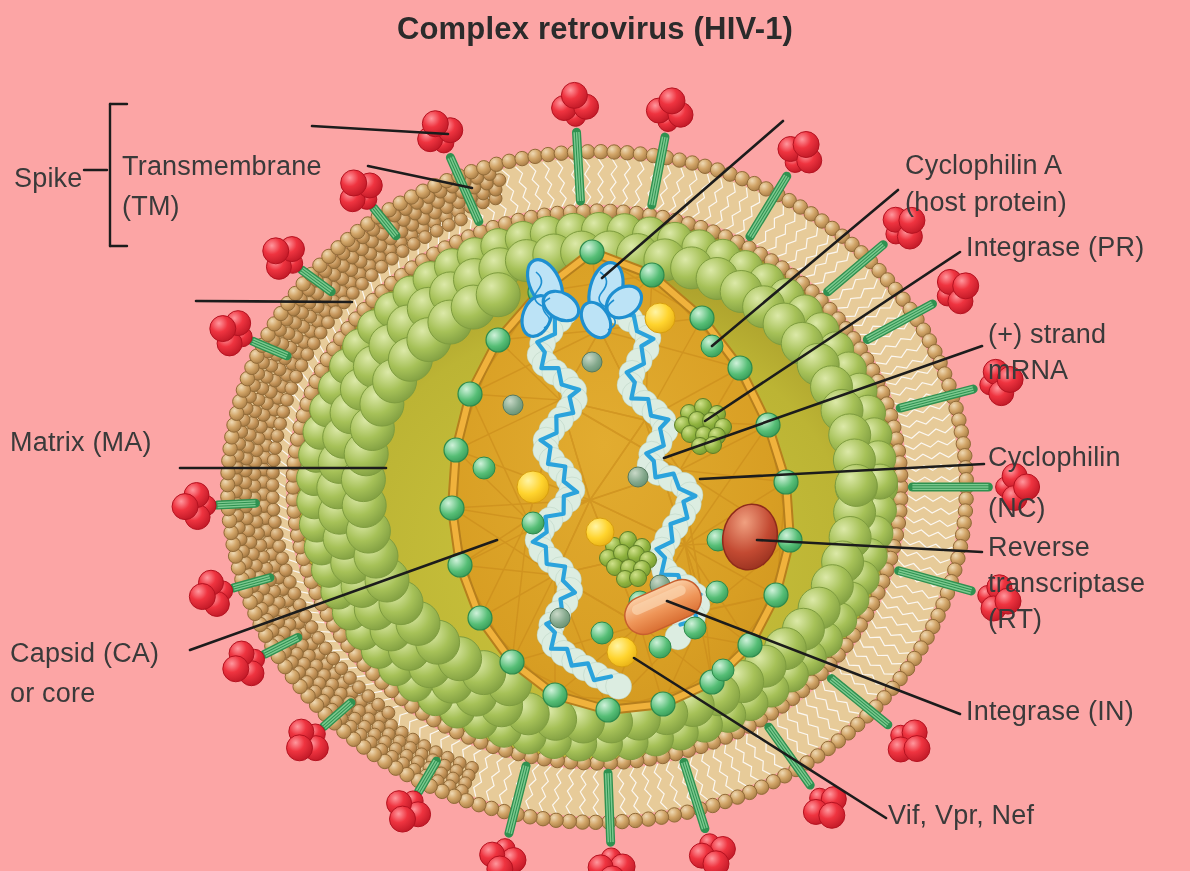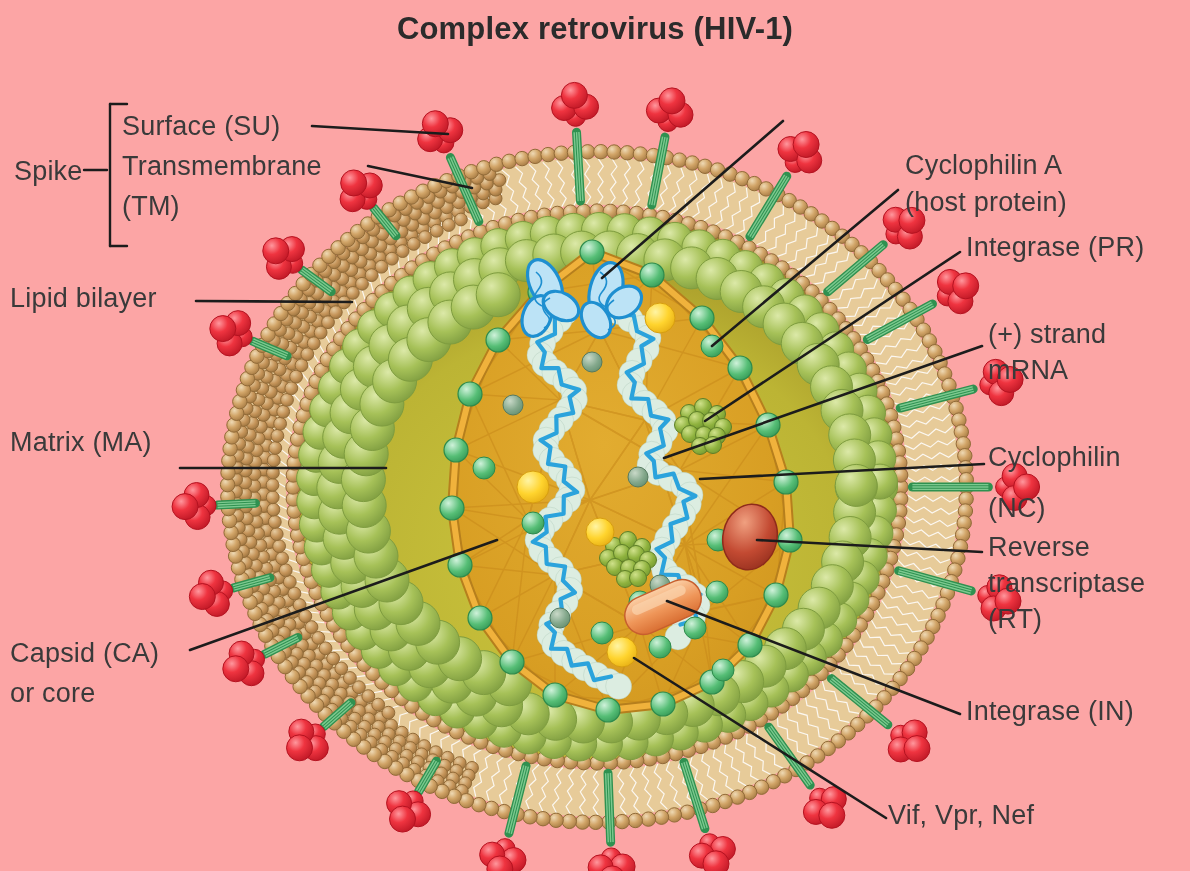--- a/index.html
+++ b/index.html
@@ -1616,25 +1616,23 @@
           <line x1="110" y1="104" x2="110" y2="246"></line>
           <line x1="110" y1="104" x2="127" y2="104"></line>
           <line x1="110" y1="246" x2="127" y2="246"></line>
           <line x1="84" y1="170" x2="107" y2="170"></line>
         </g>
       </g>
     </svg>
 
   <div class="title">Complex retrovirus (HIV-1)</div>
 
-  <div class="lb" style="left:14px;top:157px">Spike</div>
-  <div class="lb" style="left:122px;top:112px">Surface (SU)</div>
+  <div class="lb" style="left:14px;top:164px">Spike</div>
   <div class="lb" style="left:122px;top:152px">Transmembrane</div>
   <div class="lb" style="left:122px;top:192px">(TM)</div>
-  <div class="lb" style="left:10px;top:284px">Lipid bilayer</div>
   <div class="lb" style="left:10px;top:428px">Matrix (MA)</div>
   <div class="lb" style="left:10px;top:639px">Capsid (CA)</div>
   <div class="lb" style="left:10px;top:679px">or core</div>
 
   <div class="lb" style="left:905px;top:151px">Cyclophilin A</div>
   <div class="lb" style="left:905px;top:188px">(host protein)</div>
   <div class="lb" style="left:966px;top:233px">Integrase (PR)</div>
   <div class="lb" style="left:988px;top:320px">(+) strand</div>
   <div class="lb" style="left:988px;top:356px">mRNA</div>
   <div class="lb" style="left:988px;top:443px">Cyclophilin</div>

